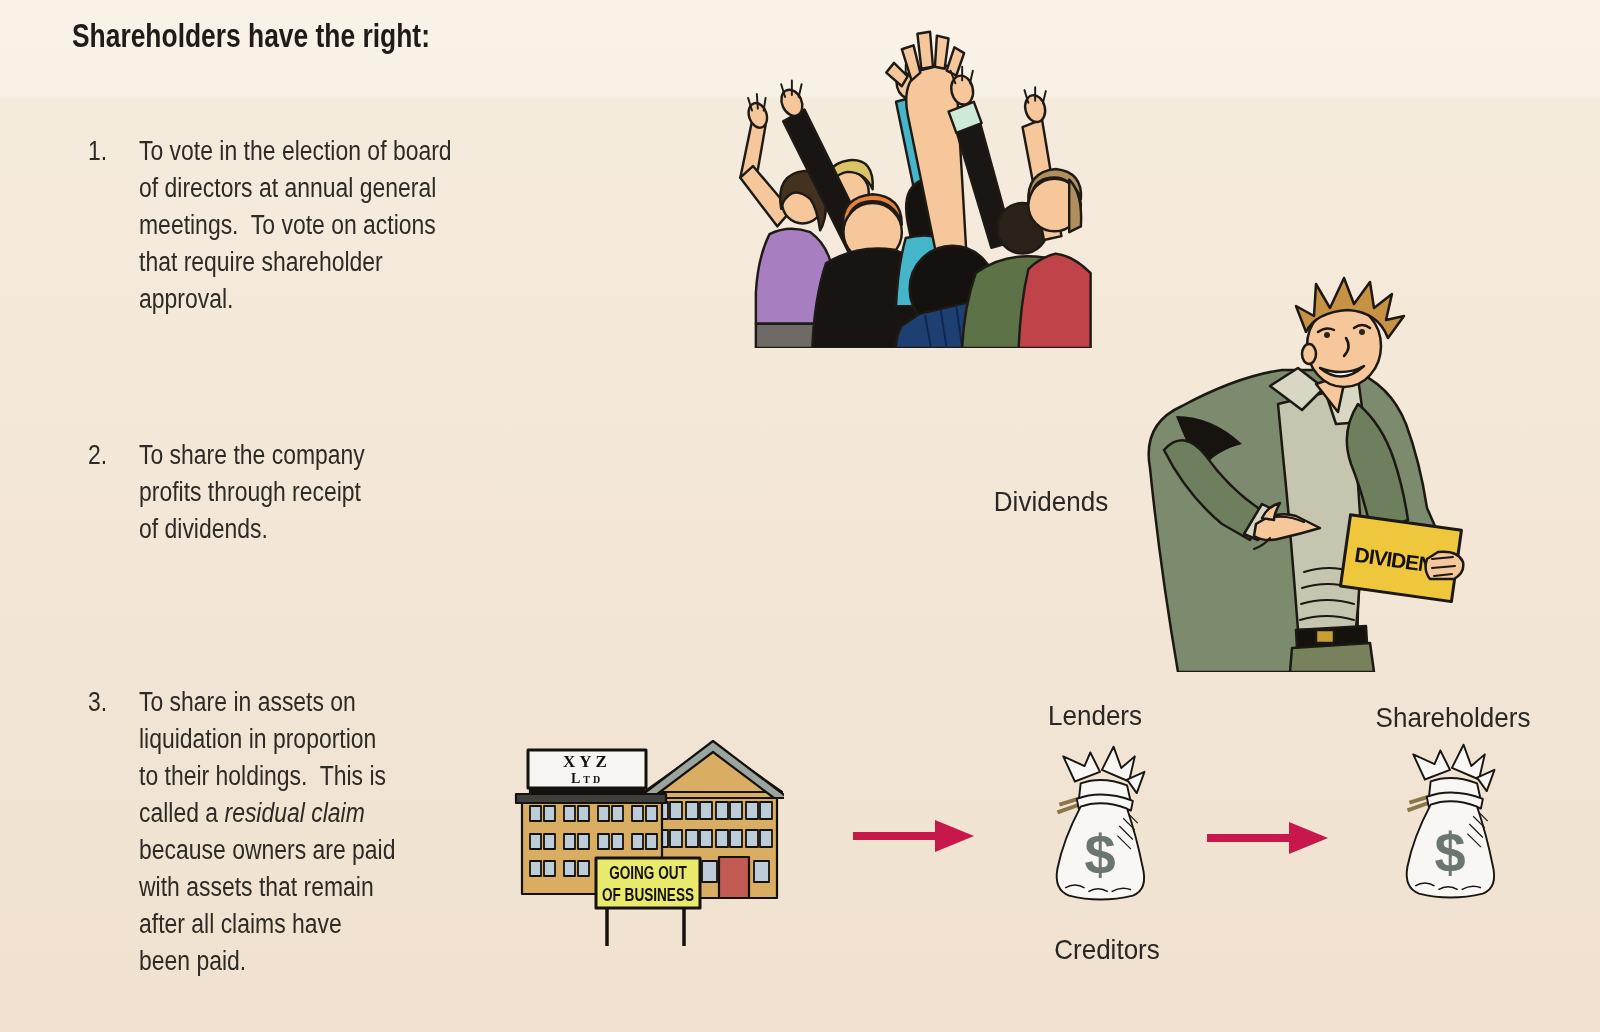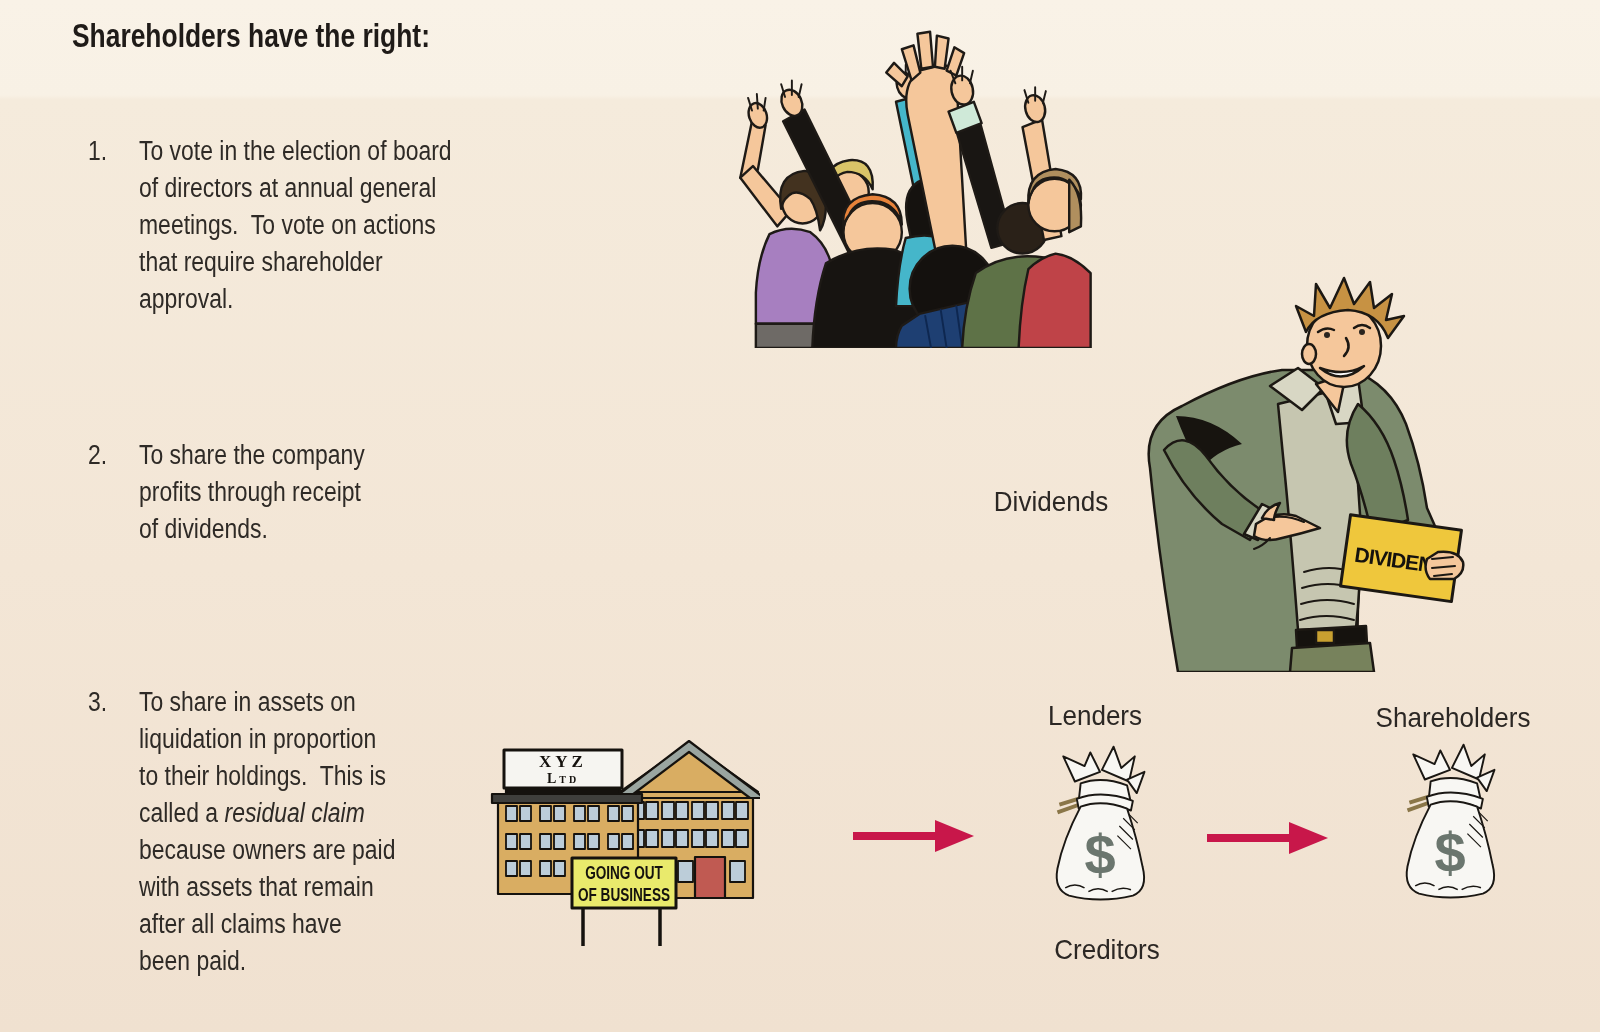--- a/index.html
+++ b/index.html
@@ -31,21 +31,21 @@
     font-size:28px;color:#2b2724;transform:scaleX(0.93);transform-origin:center top;
     white-space:nowrap;
   }
   .label-dividends{left:951px;top:486px;}
   .label-lenders{left:995px;top:700px;}
   .label-creditors{left:1007px;top:934px;}
   .label-shareholders{left:1353px;top:702px;}
   .illus{position:absolute;}
   .crowd-illus{left:697px;top:22px;width:398px;height:326px;}
   .man-illus{left:1120px;top:272px;width:345px;height:400px;}
-  .building-illus{left:490px;top:740px;width:270px;height:228px;}
+  .building-illus{left:514px;top:740px;width:270px;height:228px;}
   .bag1{left:1042px;top:742px;width:116px;height:166px;}
   .bag2{left:1392px;top:740px;width:116px;height:166px;}
   .arrow1{left:853px;top:819px;}
   .arrow2{left:1207px;top:821px;}
   svg{display:block;}
   svg text{font-family:"Liberation Sans",sans-serif;}
   text.serif{font-family:"Liberation Serif",serif;}
 </style>
 </head>
 <body>

